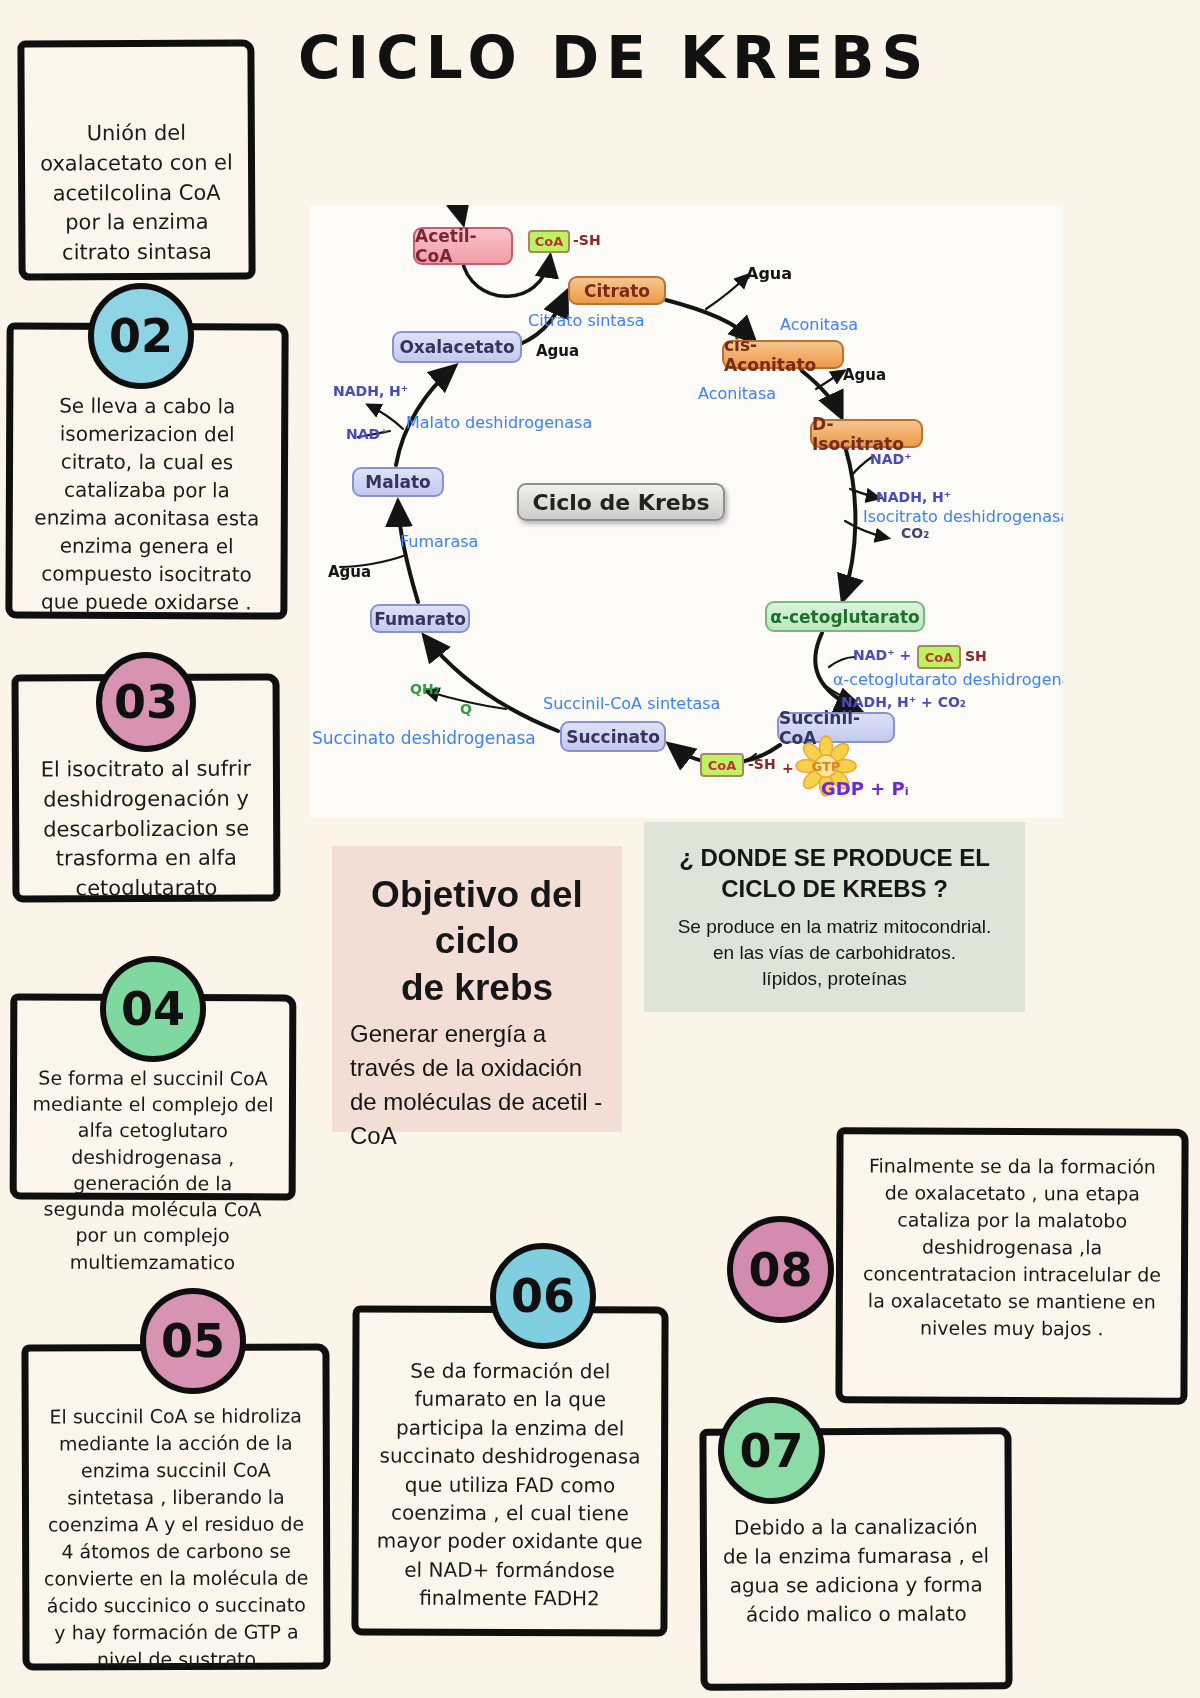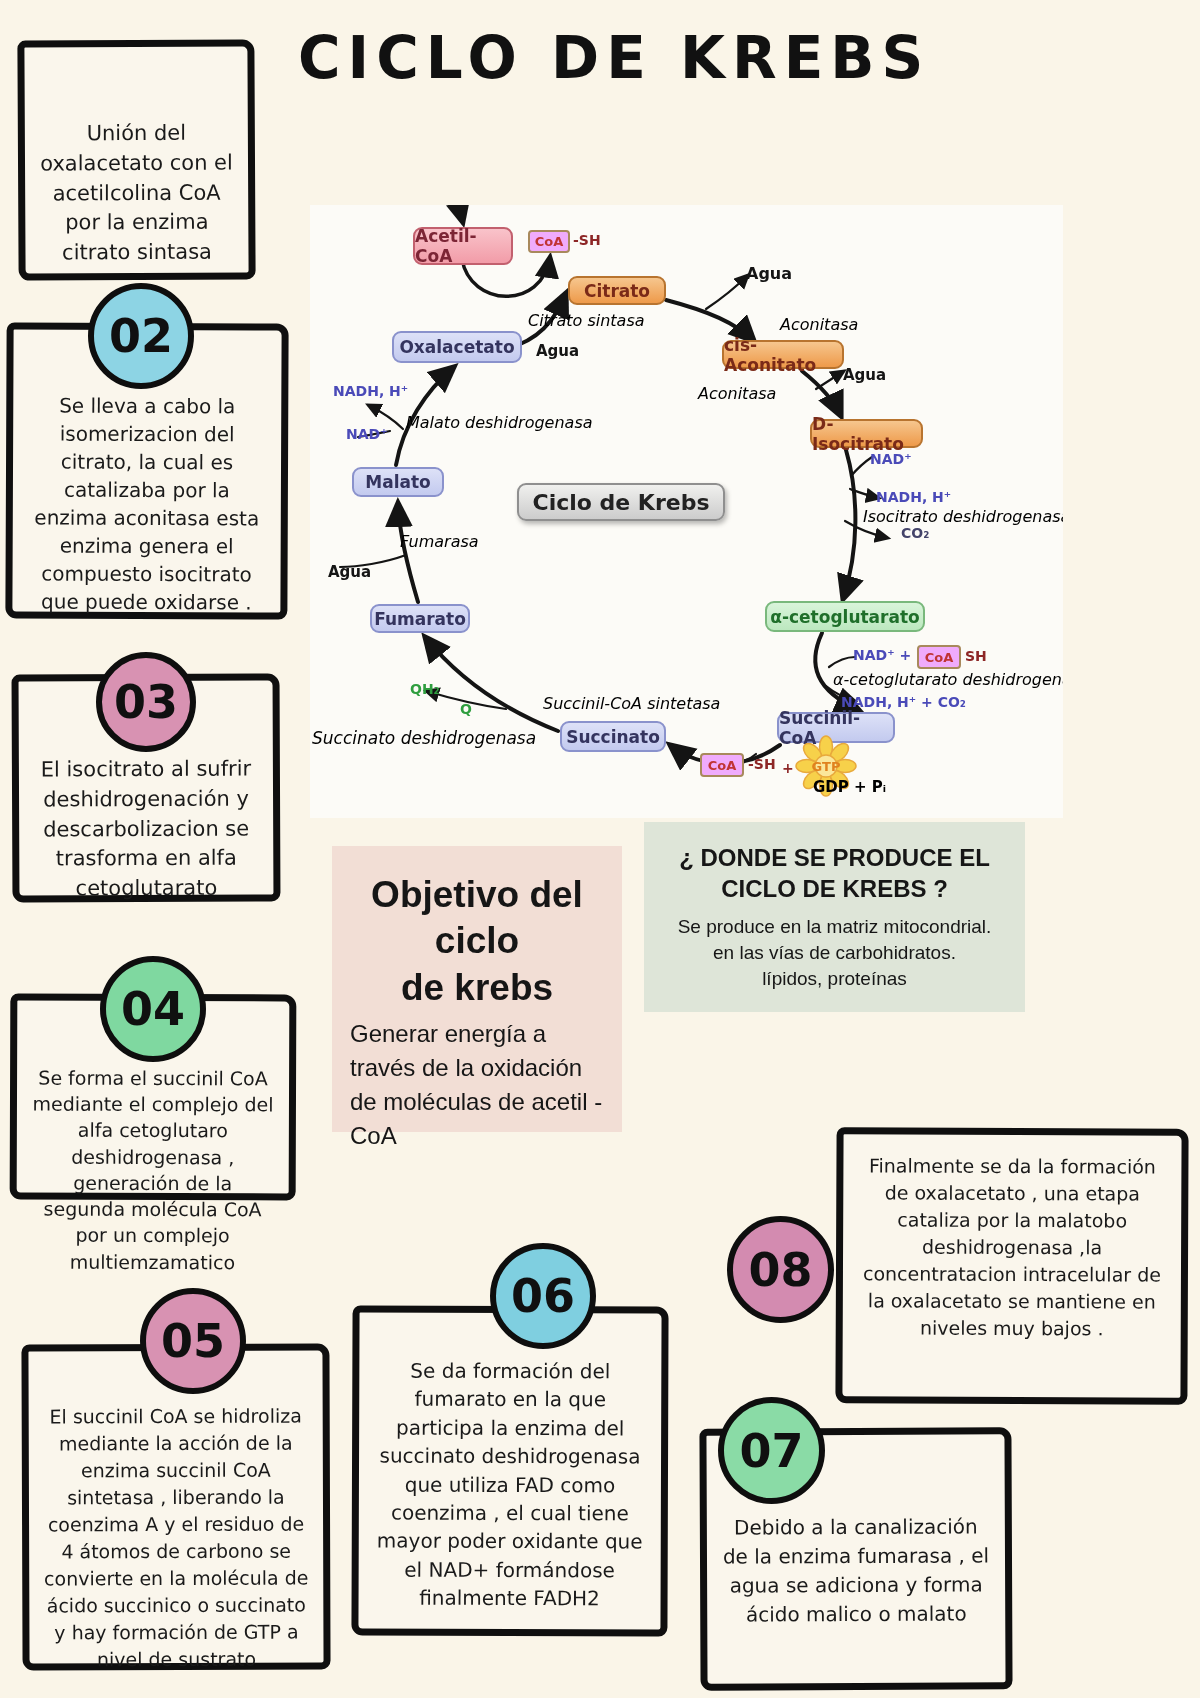--- a/index.html
+++ b/index.html
@@ -73,30 +73,30 @@
   
   .diagram { position:absolute; left:310px; top:205px; width:753px; height:613px;
              background:#fcfbf7; overflow:hidden; z-index:0; }
   .diagram svg.arrows { position:absolute; left:0; top:0; }
   .node { position:absolute; display:flex; align-items:center; justify-content:center;
           border-radius:9px; font-weight:bold; font-size:17px; }
   .node.lav { background:linear-gradient(#dde1f7,#c3caef); border:2px solid #8a92cc; color:#34345e; }
   .node.org { background:linear-gradient(#f6c68e,#ee9a4a); border:2px solid #b8742f; color:#7a2a18; }
   .node.grn { background:linear-gradient(#d9f4da,#bce8bf); border:2px solid #79b87c; color:#1f6f2a; }
   .node.pnk { background:linear-gradient(#f9c3ca,#f29ca8); border:2px solid #c2606e; color:#7c2535; }
-  .node.coa { background:#f0abfc; border:2px solid #a8895c; color:#c03434; font-size:13px; border-radius:4px; }
+  .node.coa { background:#bef264; border:2px solid #a8895c; color:#c03434; font-size:13px; border-radius:4px; }
   .node.ctr { background:linear-gradient(#f0f0ee,#cccccc); border:2px solid #8f8f8f; color:#222;
               font-size:22px; box-shadow:2px 3px 5px rgba(0,0,0,.28); }
   .lbl { position:absolute; white-space:nowrap; }
-  .enzyme { color:#000000; font-size:16px;font-style:italic; }
+  .enzyme { color:#3b82f6; font-size:16px; }
   .agua   { color:#151515; font-weight:bold; font-size:15px; }
   .nad    { color:#4a4ab8; font-weight:bold; font-size:14px; }
   .greenc { color:#2f9e3f; font-weight:bold; font-size:14px; }
   .maroon { color:#8d2626; font-weight:bold; font-size:14px; }
-  .redc   { color:#000000; font-weight:bold; font-size:15px; }
+  .redc   { color:#6d28d9; font-weight:bold; font-size:18px;margin-left:8px; }
   .navyc  { color:#44446a; font-weight:bold; font-size:14px; }
   .gtp-flower { position:absolute; left:485px; top:530px; width:62px; height:62px; }
   .gtp-label  { position:absolute; left:0; top:0; width:62px; height:62px; display:flex;
                 align-items:center; justify-content:center; color:#e0821e;
                 font-weight:bold; font-size:13px; }
 </style>
 </head>
 <body>
 
 <div class="canvas">

